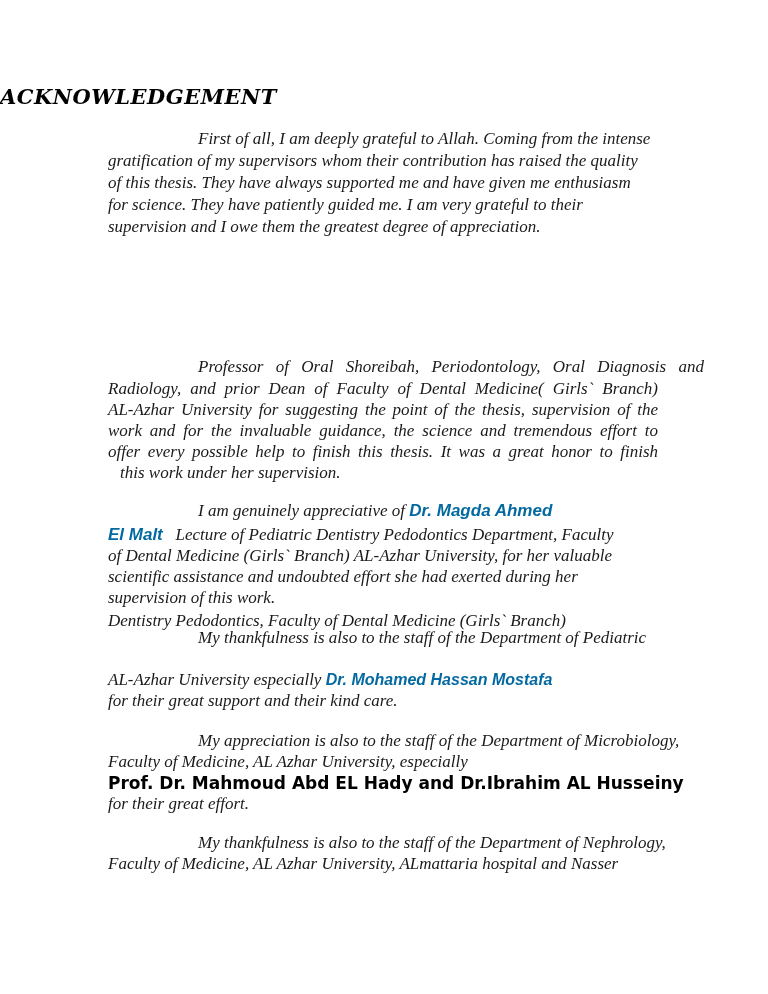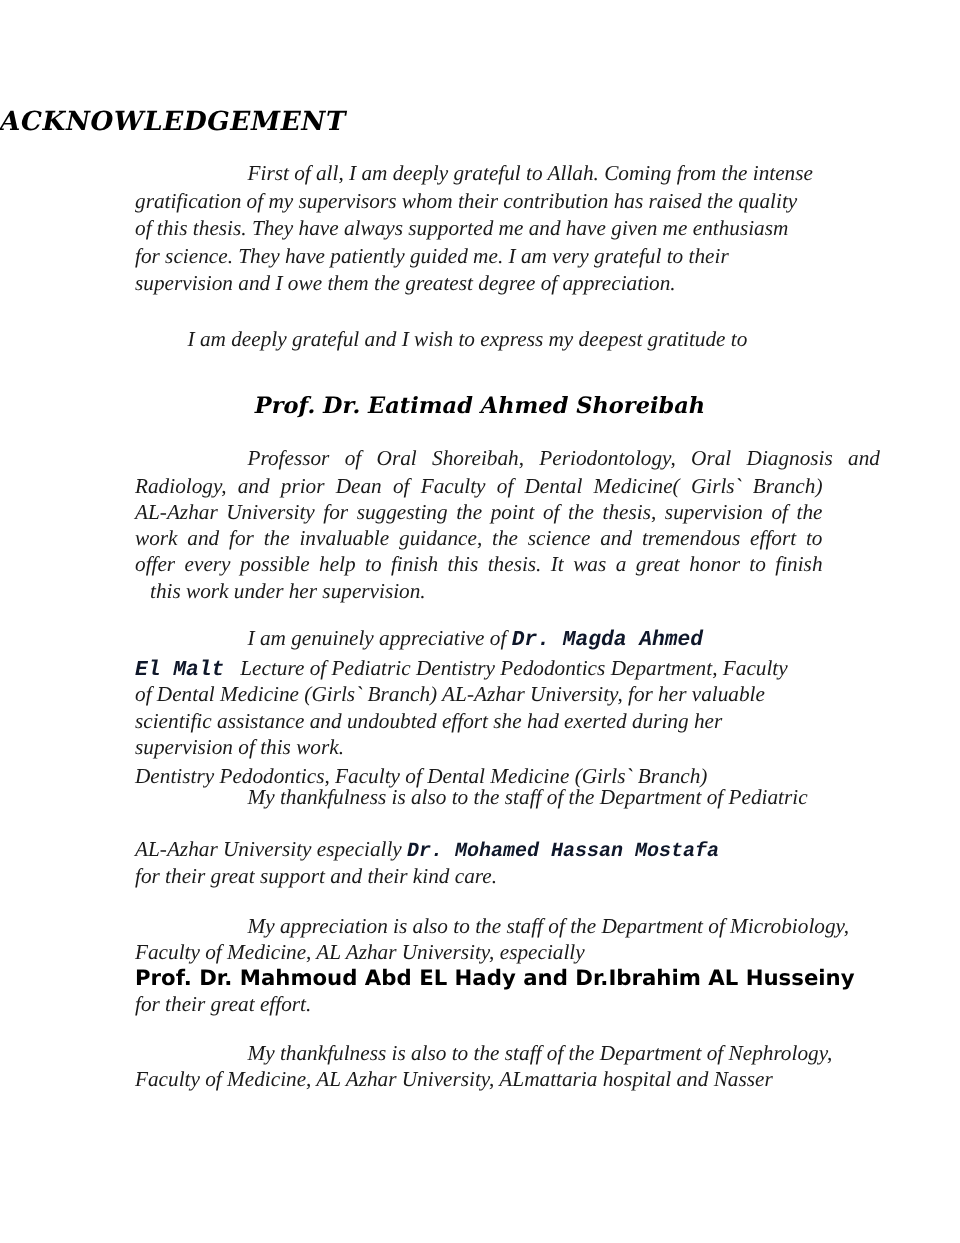--- a/index.html
+++ b/index.html
@@ -55,25 +55,25 @@
       left: 0; width: 768px;
       top: 314px;
       text-align: center;
       font-family: "DejaVu Serif", serif;
       font-weight: bold;
       font-style: italic;
       font-size: 18px;
       color: #000;
     }
     .bold-name {
-      font-family: Liberation Mono, monospace;
+      font-family: Liberation Sans, sans-serif;
       font-weight: bold;
       font-style: italic;
       font-size: 16px;
-      color: #0f172a;
+      color: #0369a1;
     }
     .bold-name.big { font-size: 17px; }
     .sans-bold {
       font-family: "DejaVu Sans", sans-serif;
       font-weight: bold;
       font-style: normal;
       font-size: 17px;
       color: #000;
     }
   </style>
@@ -85,23 +85,21 @@
   <div class="title">ACKNOWLEDGEMENT</div>
 
   <div>
     <div class="line indent" style="top:129px;">First of all, I am deeply grateful to Allah. Coming from the intense</div>
     <div class="line" style="top:151px;">gratification of my supervisors whom their contribution has raised the quality</div>
     <div class="line" style="top:173px;">of this thesis. They have always supported me and have given me enthusiasm</div>
     <div class="line" style="top:195px;">for science. They have patiently guided me. I am very grateful to their</div>
     <div class="line" style="top:217px;">supervision and I owe them the greatest degree of appreciation.</div>
   </div>
 
-  <div class="line" style="top:262px; left:150px;">I am deeply grateful and I wish to express my deepest gratitude to</div>
 
-  <div class="name-heading">Prof. Dr. Eatimad Ahmed Shoreibah</div>
 
   <div>
     <div class="line indent justified" style="top:357px;">Professor of Oral Shoreibah, Periodontology, Oral Diagnosis and</div>
     <div class="line justified" style="top:379px;">Radiology, and prior Dean of Faculty of Dental Medicine( Girls` Branch)</div>
     <div class="line justified" style="top:400px;">AL-Azhar University for suggesting the point of the thesis, supervision of the</div>
     <div class="line justified" style="top:421px;">work and for the invaluable guidance, the science and tremendous effort to</div>
     <div class="line justified" style="top:442px;">offer every possible help to finish this thesis. It was a great honor to finish</div>
     <div class="line" style="top:463px;margin-left:12px;">this work under her supervision.</div>
   </div>
 

